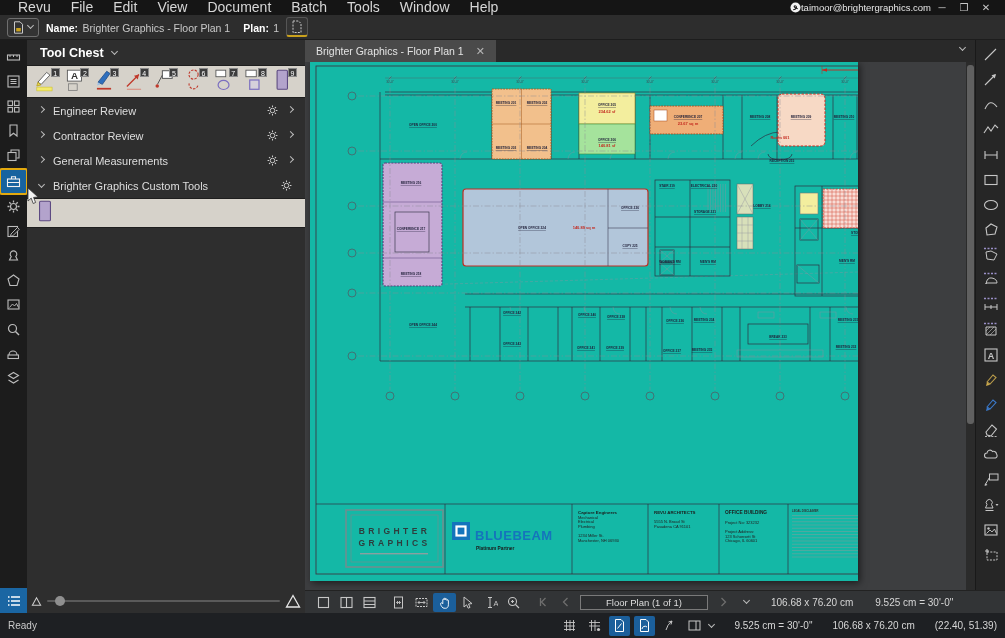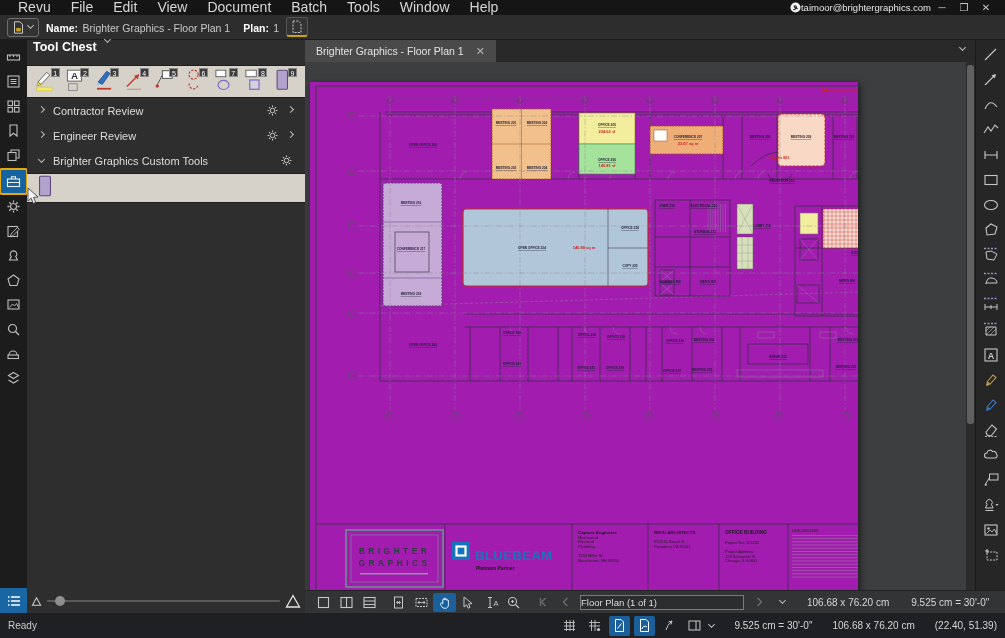--- a/index.html
+++ b/index.html
@@ -26,50 +26,50 @@
   .page-btn{width:22px;height:20px;border:1px solid #555;border-bottom:2px solid #caa21d;border-radius:3px;display:flex;align-items:center;justify-content:center;background:#333}
 
   
   .main{flex:1;display:flex;min-height:0}
   .rail{width:27px;background:#1c1c1c;display:flex;flex-direction:column;align-items:center;padding-top:5px;flex:none;position:relative}
   .ric{width:27px;height:24.5px;display:flex;align-items:center;justify-content:center}
   .ric.active{width:25px;height:23px;background:#17639f;box-shadow:0 0 0 2px #e3a90e;border-radius:1px;margin:2px 0}
   .rail-bottom{position:absolute;bottom:0;left:0;width:27px;height:25px;background:#1a66a3;display:flex;align-items:center;justify-content:center}
 
   .panel{width:278px;background:#2e2e2e;display:flex;flex-direction:column;flex:none;position:relative}
-  .panel-header{height:25px;display:flex;align-items:flex-start;padding:0 6px;color:#fff;font-weight:bold;font-size:12.5px;gap:8px}
+  .panel-header{height:25px;display:flex;align-items:center;padding:0 13px;color:#fff;font-weight:bold;font-size:12.5px;gap:8px}
   .section-row{height:25px;display:flex;align-items:center;padding:0 12px;color:#ddd;font-size:11px;gap:9px}
   .row-right{margin-left:auto;display:flex;align-items:center;gap:9px}
   .tools-strip{background:#d6d2ca;border-top:1px solid #1e1e1e;border-bottom:1px solid #1e1e1e;height:33px;display:flex;align-items:center;padding:0 7px;gap:3px}
   .tools-strip.small{height:30px}
   .tool{width:27px;height:28px;position:relative}
   .badge{position:absolute;top:0;right:1px;background:#3c3c3c;color:#fff;font-size:7px;width:9px;height:9px;line-height:9px;text-align:center;border:1px solid #8a8a8a}
   .panel-slider{position:absolute;bottom:3px;left:4px;right:4px;height:18px;display:flex;align-items:center;gap:5px}
   .slider-track{flex:1;height:2px;background:#5a5a5a;border-radius:1px;position:relative}
   .slider-handle{position:absolute;left:8px;top:-4px;width:10px;height:10px;border-radius:50%;background:#8f8f8f}
   .cursor-overlay{position:absolute;left:0px;top:148px;z-index:5;pointer-events:none}
 
   .workspace{flex:1;display:flex;flex-direction:column;min-width:0}
   .work-top{flex:1;display:flex;min-height:0}
   .content{flex:1;display:flex;flex-direction:column;min-width:0}
   .tabbar{height:22px;background:#292929;display:flex;align-items:stretch;position:relative;flex:none}
   .tab{background:#4a4a4a;display:flex;align-items:center;padding:0 11px;gap:12px;font-size:10.5px;color:#e3e3e3}
   .tab-close{color:#b5b5b5;font-size:11px;line-height:10px}
   .tab-chevron{position:absolute;right:10px;top:8px}
 
   .canvas{flex:1;background:#3d3e40;position:relative;overflow:hidden}
-  .page{position:absolute;left:5px;top:20px;width:548px;height:519px;background:#a21caf;box-shadow:2px 2px 7px rgba(0,0,0,.55);overflow:hidden}
+  .page{position:absolute;left:5px;top:0;width:548px;height:519px;background:#14b8a6;box-shadow:2px 2px 7px rgba(0,0,0,.55);overflow:hidden}
   .vscroll{position:absolute;right:0;top:0;bottom:0;width:9px;background:#2b2b2b}
   .vthumb{position:absolute;left:1px;right:1px;top:3px;height:68%;background:#606060;border-radius:3px}
 
   .navbar{height:23px;background:#323436;border-top:1px solid #222;display:flex;align-items:center;padding:0 7px;flex:none;color:#c9c9c9;font-size:10px}
   .nic{width:23px;height:19px;display:flex;align-items:center;justify-content:center;border-radius:2px;flex:none}
   .nic.active{background:#1b5f9b}
   .nsep{width:6px;flex:none}
-  .page-indicator{border:1px solid #7a7a7a;background:#2b2d2f;height:15px;width:164px;text-align:left;font-size:9.5px;line-height:14px;color:#ddd;margin:12px 3px;flex:none}
+  .page-indicator{border:1px solid #7a7a7a;background:#2b2d2f;height:15px;width:128px;text-align:center;font-size:9.5px;line-height:14px;color:#ddd;margin:12px 3px;flex:none}
   .nav-text{margin-left:22px;white-space:nowrap;color:#d6d6d6}
 
   .right-toolbar{width:30px;background:#262626;border-left:1px solid #191919;display:flex;flex-direction:column;align-items:center;padding-top:2px;flex:none}
   .rtic{width:26px;height:25px;display:flex;align-items:center;justify-content:center}
 
   
   .statusbar{height:25px;background:#1e2023;display:flex;align-items:center;padding:0 8px;color:#c9c9c9;font-size:10px;flex:none}
   .sb-right{margin-left:auto;display:flex;align-items:center;gap:4px}
   .sic{width:21px;height:20px;display:flex;align-items:center;justify-content:center;border-radius:2px}
   .sic.active{background:#1b5f9b}
@@ -308,34 +308,47 @@
         <div class="tool">
             <svg width="22" height="24" viewBox="0 0 19 22">
               <rect x="5" y="2" width="9.5" height="17.5" rx="1" fill="#b3a3cc" stroke="#5d4a82" stroke-width="1"></rect>
             </svg>
             <span class="badge">9</span>
           </div>
       </div>
 
       <div class="section-row">
         <span class="chev right"></span>
+        <span>Engineer Review</span>
+        <span class="row-right">
+            <svg width="13" height="13" viewBox="0 0 15 15">
+              <circle cx="7.5" cy="7.5" r="2.6" fill="none" stroke="#cfcfcf" stroke-width="1.1"></circle>
+              <g stroke="#cfcfcf" stroke-width="1.2">
+                <path d="M7.5,1.8 v1.8 M7.5,11.4 v1.8 M1.8,7.5 h1.8 M11.4,7.5 h1.8 M3.5,3.5 l1.3,1.3 M10.2,10.2 l1.3,1.3 M3.5,11.5 l1.3,-1.3 M10.2,4.8 l1.3,-1.3"></path>
+              </g>
+            </svg>
+            <span class="chev right"></span>
+          </span>
+      </div>
+      <div class="section-row">
+        <span class="chev right"></span>
         <span>Contractor Review</span>
         <span class="row-right">
             <svg width="13" height="13" viewBox="0 0 15 15">
               <circle cx="7.5" cy="7.5" r="2.6" fill="none" stroke="#cfcfcf" stroke-width="1.1"></circle>
               <g stroke="#cfcfcf" stroke-width="1.2">
                 <path d="M7.5,1.8 v1.8 M7.5,11.4 v1.8 M1.8,7.5 h1.8 M11.4,7.5 h1.8 M3.5,3.5 l1.3,1.3 M10.2,10.2 l1.3,1.3 M3.5,11.5 l1.3,-1.3 M10.2,4.8 l1.3,-1.3"></path>
               </g>
             </svg>
             <span class="chev right"></span>
           </span>
       </div>
       <div class="section-row">
         <span class="chev right"></span>
-        <span>Engineer Review</span>
+        <span>General Measurements</span>
         <span class="row-right">
             <svg width="13" height="13" viewBox="0 0 15 15">
               <circle cx="7.5" cy="7.5" r="2.6" fill="none" stroke="#cfcfcf" stroke-width="1.1"></circle>
               <g stroke="#cfcfcf" stroke-width="1.2">
                 <path d="M7.5,1.8 v1.8 M7.5,11.4 v1.8 M1.8,7.5 h1.8 M11.4,7.5 h1.8 M3.5,3.5 l1.3,1.3 M10.2,10.2 l1.3,1.3 M3.5,11.5 l1.3,-1.3 M10.2,4.8 l1.3,-1.3"></path>
               </g>
             </svg>
             <span class="chev right"></span>
           </span>
       </div>

